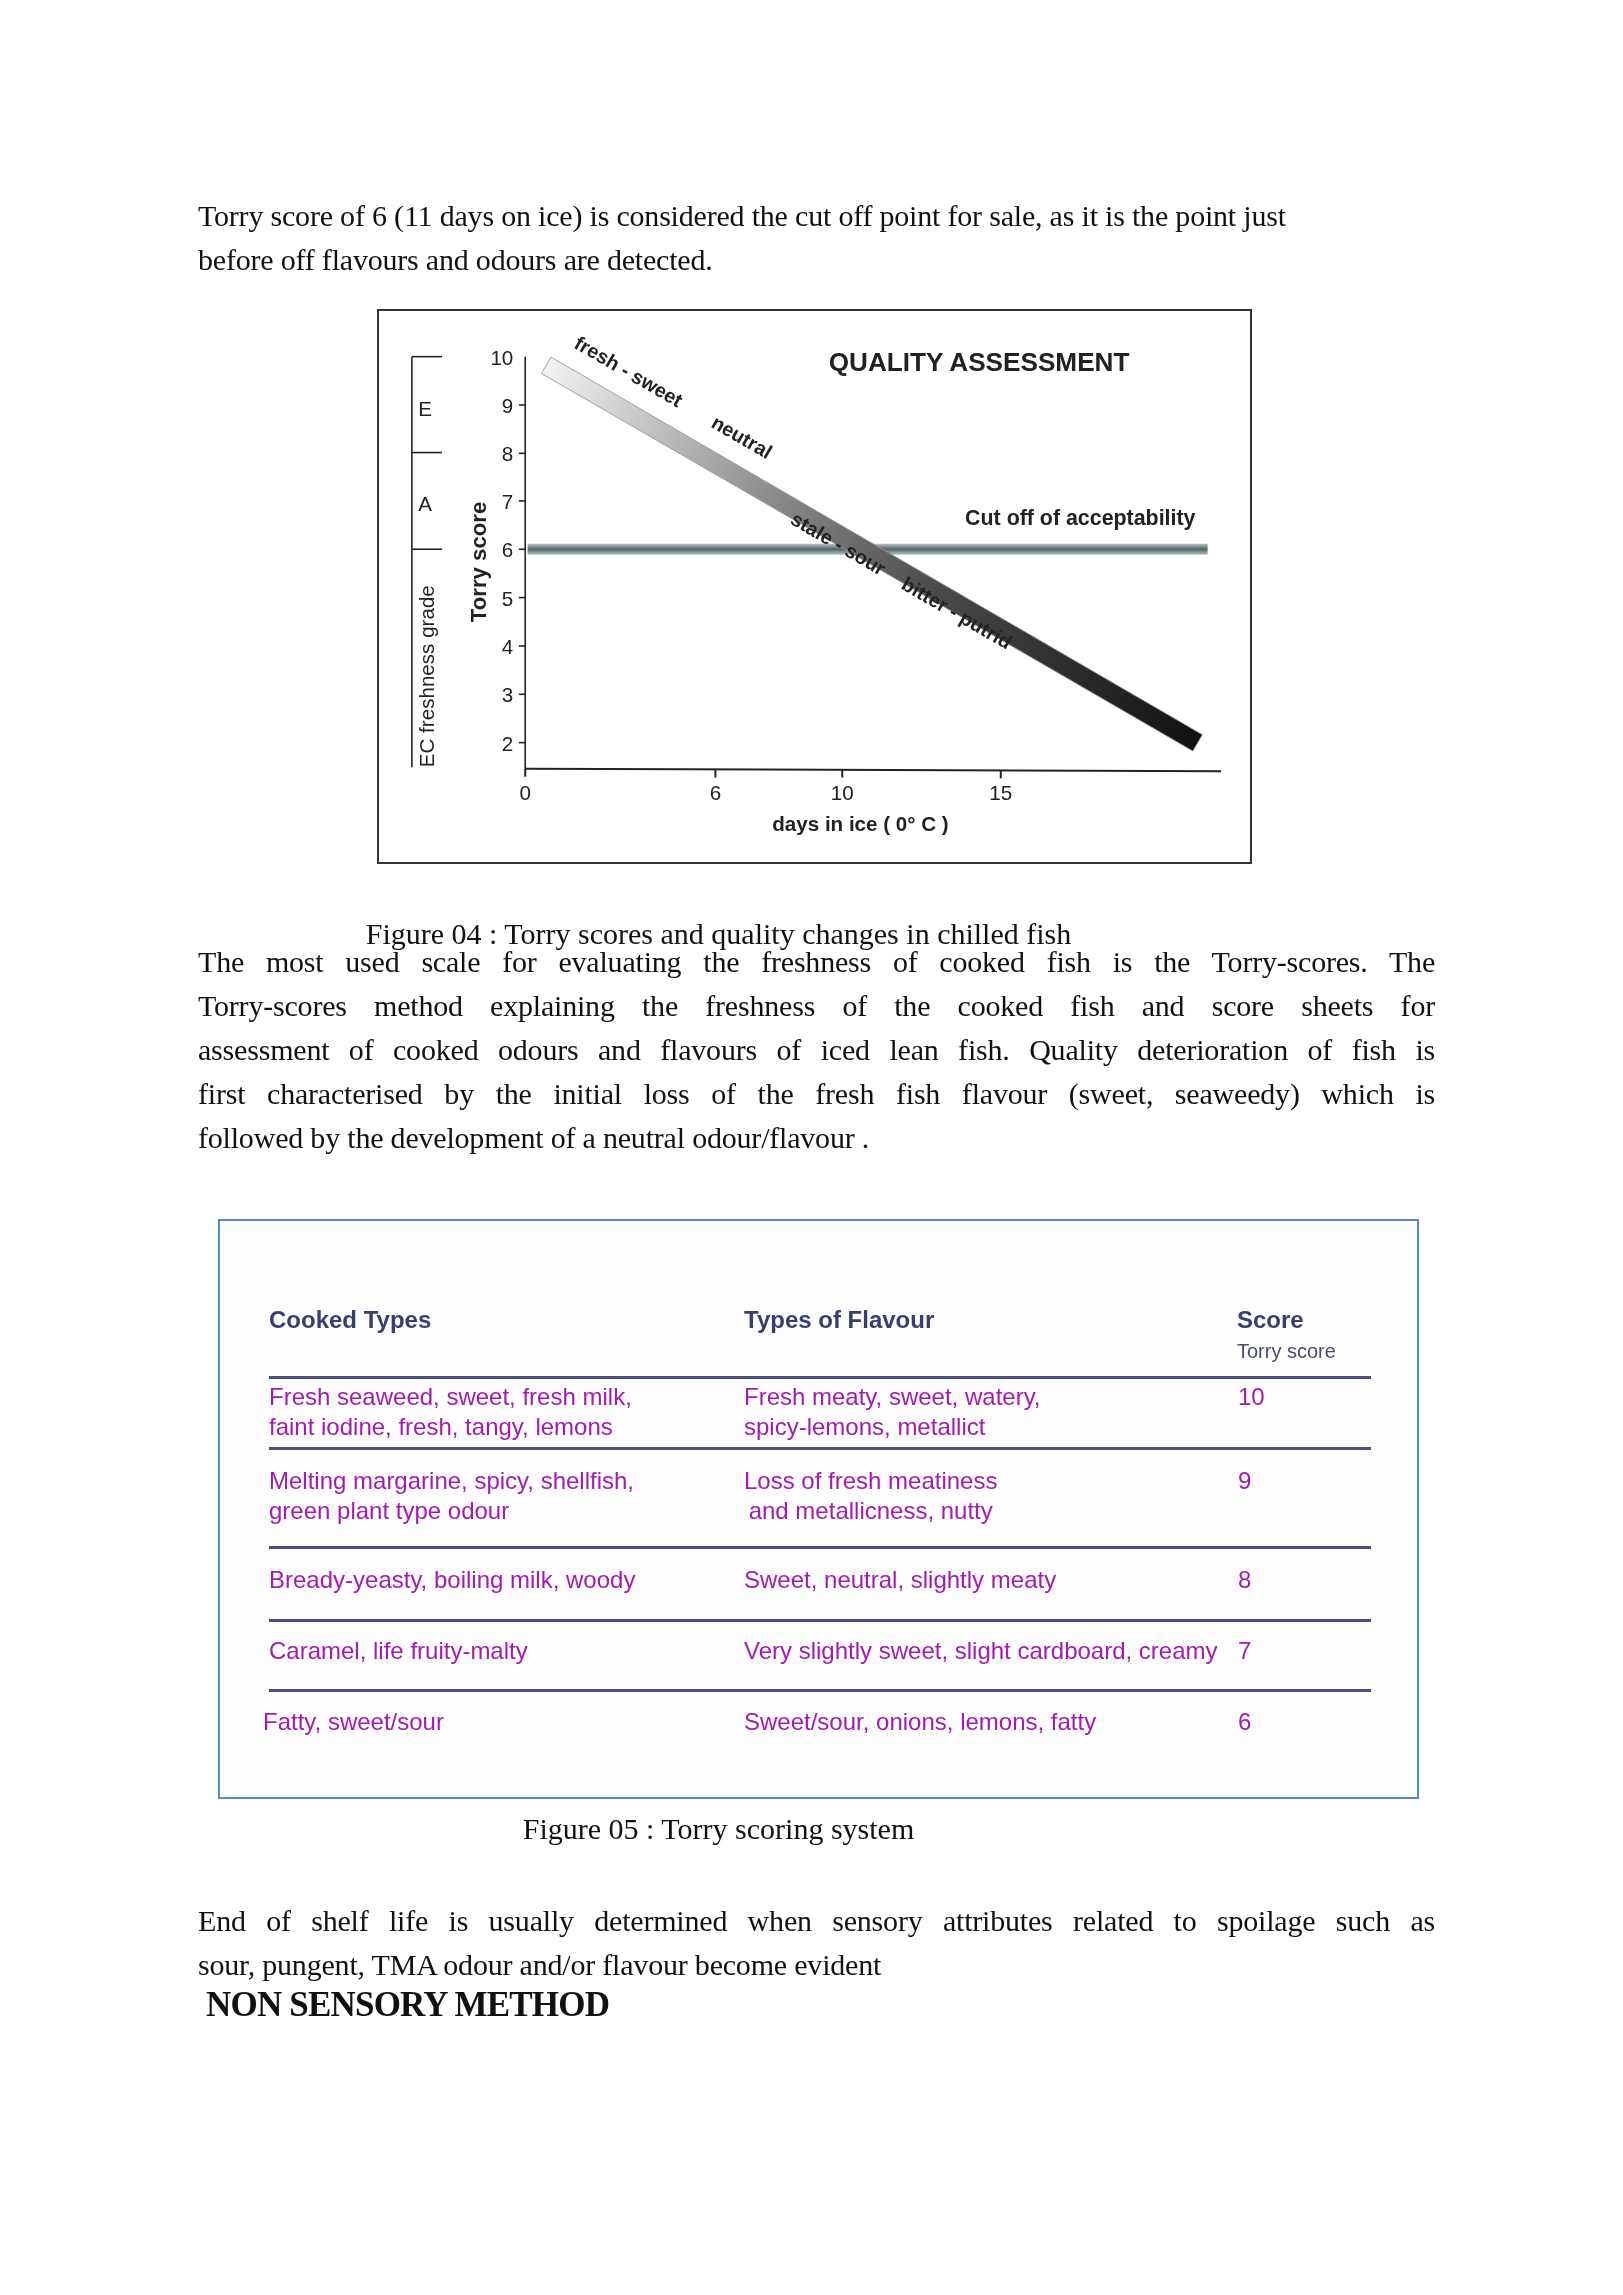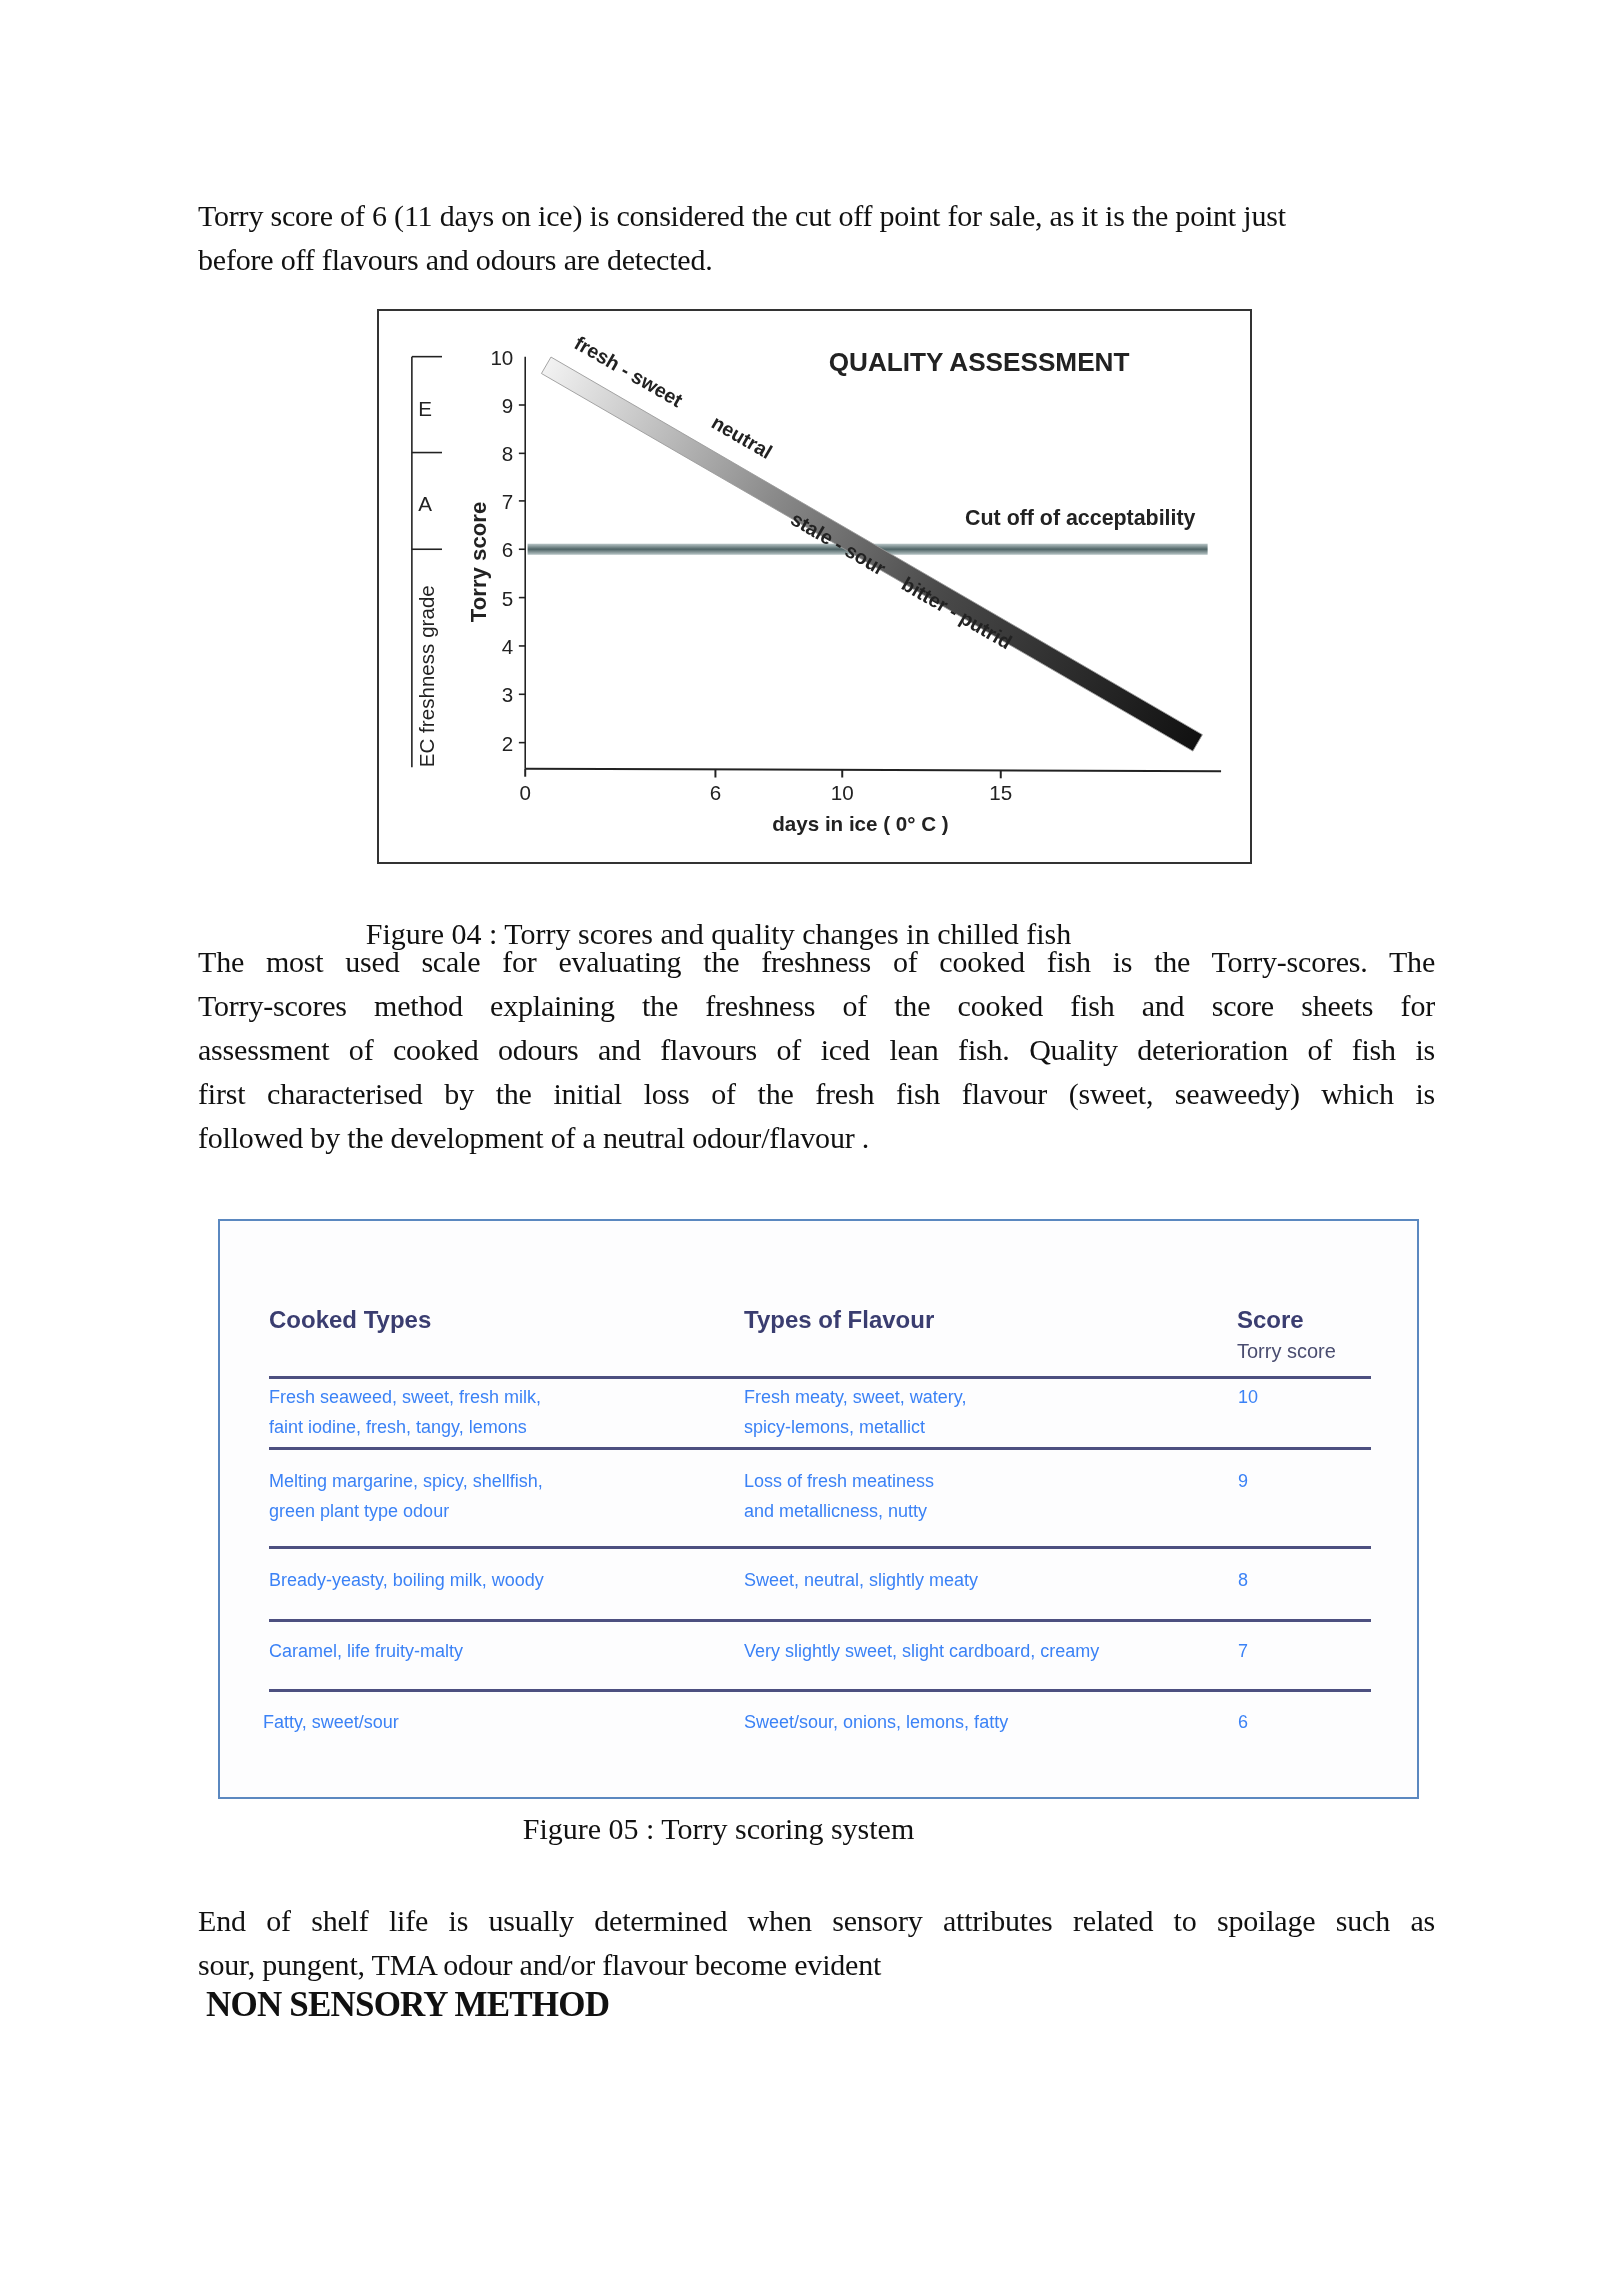--- a/index.html
+++ b/index.html
@@ -12,21 +12,21 @@
 
   
   .chart-frame { position: absolute; left: 377px; top: 309px; width: 875px; height: 555px;
                  border: 2.4px solid #333; box-sizing: border-box; background: #fff; }
   .chart-svg { position: absolute; left: 377px; top: 309px; }
 
   
   .table-box { position: absolute; left: 218px; top: 1219px; width: 1201px; height: 580px;
                border: 2.4px solid #5b88c0; box-sizing: border-box; background: #fdfdfe; }
   .tbl { position: absolute; font-family: "Liberation Sans", "DejaVu Sans", sans-serif;
-         color: #3b82f6; font-size: 18px; line-height: 30px; }
+         color: #a21caf; font-size: 24px; line-height: 30px; }
   .th { font-weight: bold; font-size: 24px; color: #3a3d70; }
   .th-sub { font-size: 20px; color: #4a4d70; }
   .rule { position: absolute; left: 269px; width: 1102px; height: 3.2px; background: #4d5080; }
 </style>
 </head>
 <body>
 
 <div class="para" style="top:194px;">
   <div>Torry score of 6 (11 days on ice) is considered the cut off point for sale, as it is the point just</div>
   <div style="text-align:left;">before off flavours  and odours are detected.</div>
@@ -143,21 +143,21 @@
   <div>spicy-lemons, metallict</div>
 </div>
 <div class="tbl" style="left:1238px; top:1382px;">10</div>
 
 <div class="rule" style="top:1447px;"></div>
 
 <div class="tbl" style="left:269px; top:1466px;">
   <div>Melting margarine, spicy, shellfish,</div>
   <div>green plant type odour</div>
 </div>
-<div class="tbl" style="left:744px; top:1466px;">
+<div class="tbl" style="left:744px; top:1466px;text-align:center;">
   <div>Loss of fresh meatiness</div>
   <div>and metallicness, nutty</div>
 </div>
 <div class="tbl" style="left:1238px; top:1466px;">9</div>
 
 <div class="rule" style="top:1546px;"></div>
 
 <div class="tbl" style="left:269px; top:1565px;">Bready-yeasty, boiling milk, woody</div>
 <div class="tbl" style="left:744px; top:1565px;">Sweet, neutral, slightly meaty</div>
 <div class="tbl" style="left:1238px; top:1565px;">8</div>

